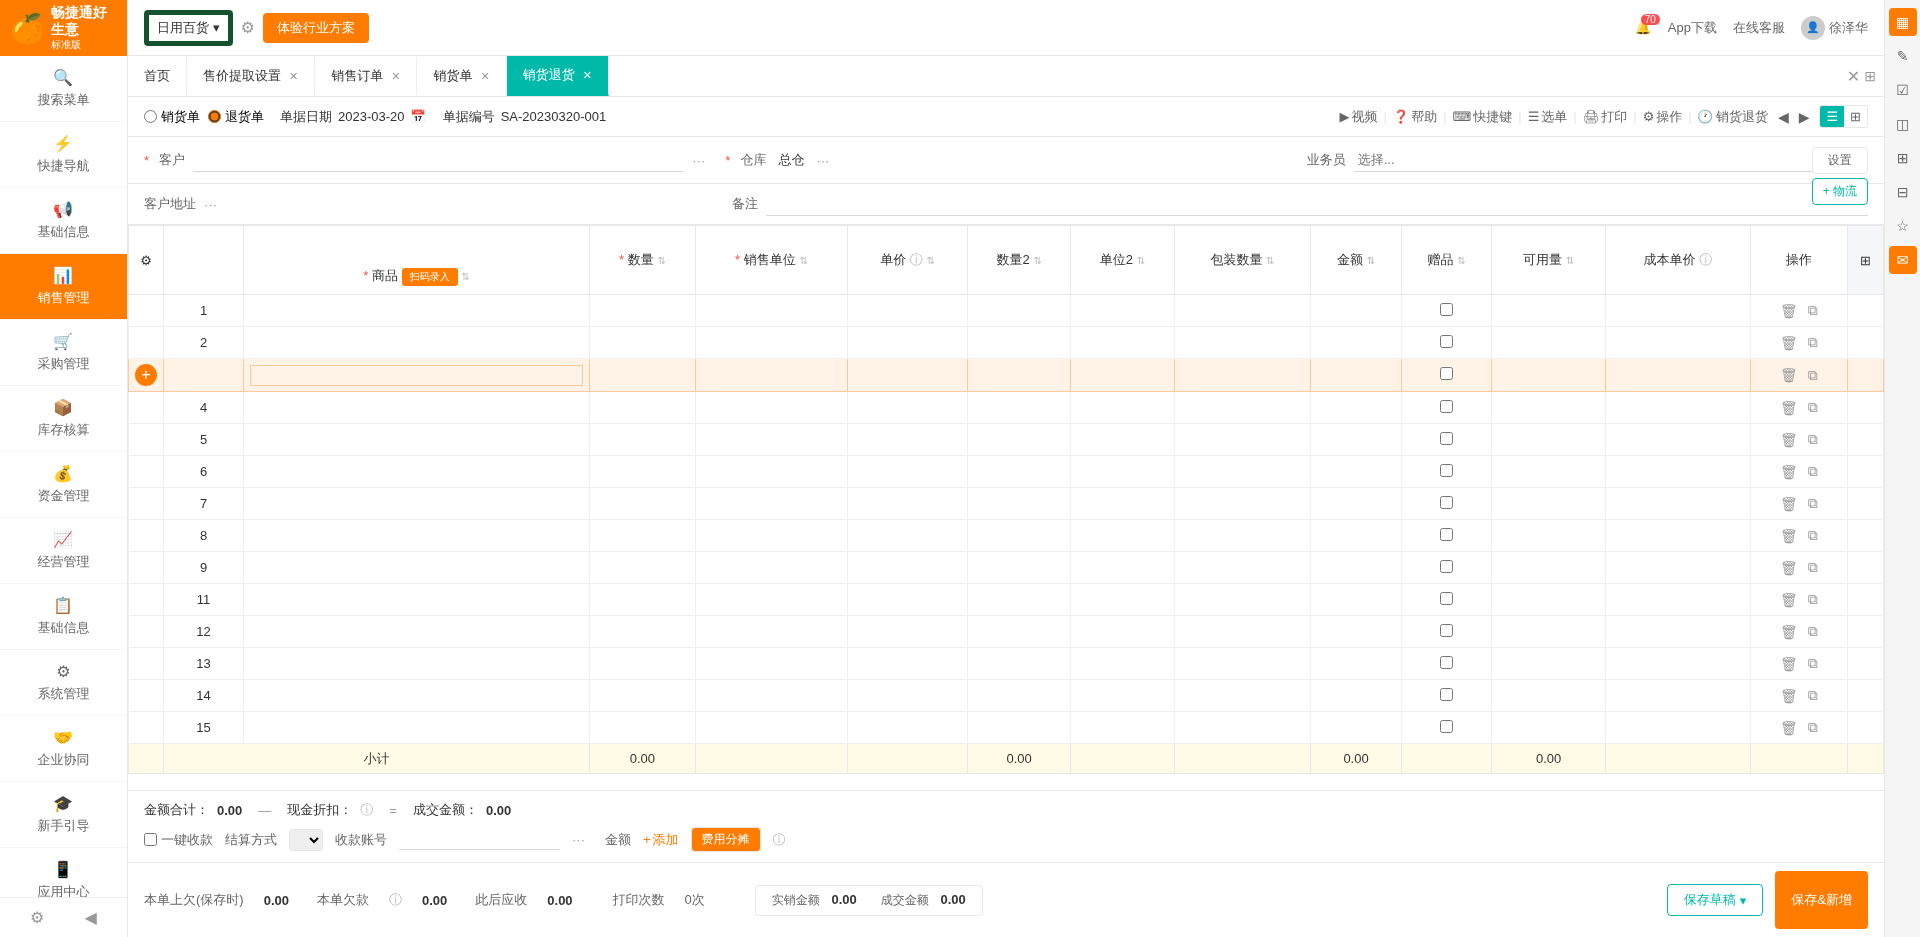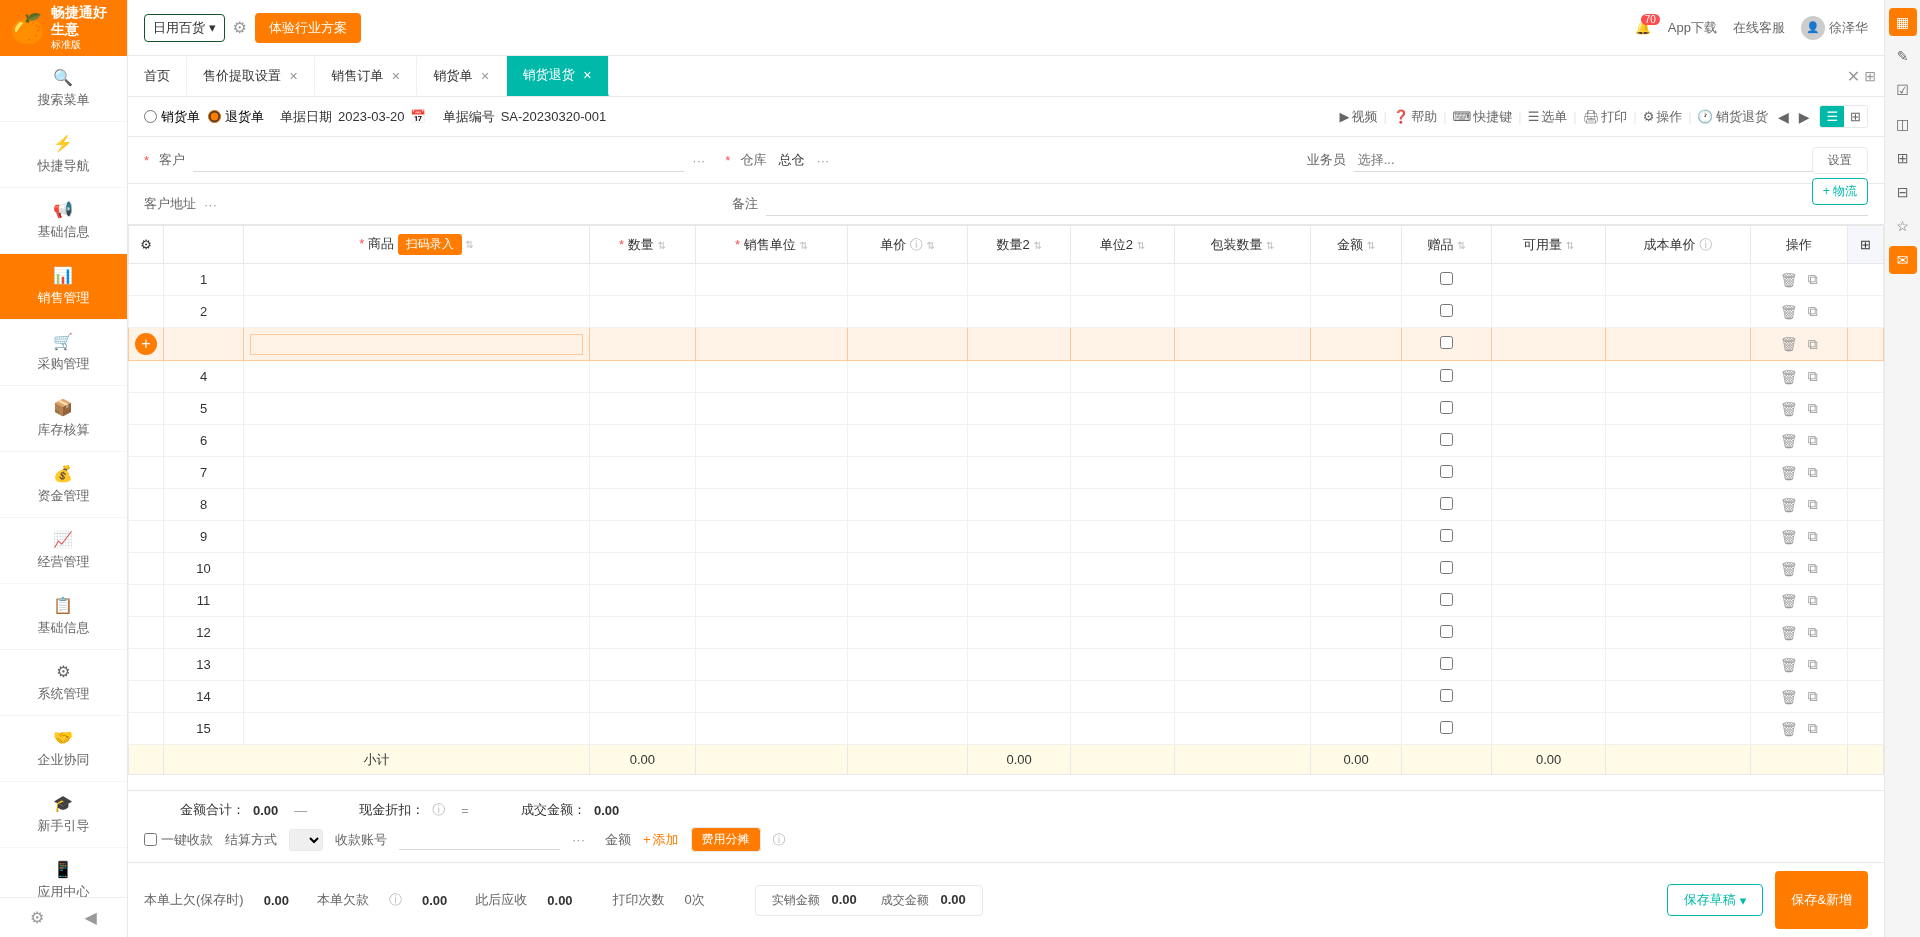--- a/index.html
+++ b/index.html
@@ -16,21 +16,21 @@
     .sidebar-item .icon { font-size: 16px; }
     .sidebar-footer { display: flex; justify-content: space-around; padding: 10px; border-top: 1px solid #f0f0f0; }
     .sidebar-footer-btn { cursor: pointer; color: #999; font-size: 16px; }
 
     
     .main { flex: 1; display: flex; flex-direction: column; height: 100%; overflow: hidden; }
 
     
     .top-header { background: #fff; height: 56px; display: flex; align-items: center; justify-content: space-between; padding: 0 16px; border-bottom: 1px solid #e8e8e8; }
     .top-header-left { display: flex; align-items: center; gap: 8px; }
-    .top-header-select { display: flex; align-items: center; gap: 4px; border: 1px solid #14532d; border-radius: 4px; padding: 4px 8px; cursor: pointer; color: #333; }
+    .top-header-select { display: flex; align-items: center; gap: 4px; border: 5px solid #14532d; border-radius: 4px; padding: 4px 8px; cursor: pointer; color: #333; }
     .top-header-gear { color: #999; cursor: pointer; font-size: 16px; }
     .btn-experience { background: #ff7c00; color: #fff; border: none; border-radius: 4px; padding: 6px 14px; cursor: pointer; font-size: 13px; }
     .top-header-right { display: flex; align-items: center; gap: 16px; color: #666; font-size: 12px; }
     .top-header-right .badge-wrapper { position: relative; cursor: pointer; }
     .badge { background: #ff4d4f; color: #fff; border-radius: 10px; font-size: 10px; padding: 0 4px; position: absolute; top: -6px; right: -8px; }
     .top-header-right span { cursor: pointer; }
     .user-avatar { width: 24px; height: 24px; border-radius: 50%; background: #ccc; display: inline-flex; align-items: center; justify-content: center; color: #666; font-size: 11px; }
 
     
     .tabs-bar { background: #fff; display: flex; align-items: center; border-bottom: 1px solid #e8e8e8; padding: 0 0 0 0; min-height: 40px; }
@@ -63,28 +63,28 @@
     .data-table td { padding: 5px 6px; border: 1px solid #f0f0f0; text-align: center; color: #333; height: 30px; }
     .data-table tr:nth-child(odd) { background: #fff; }
     .data-table tr.active-row { background: #fff3e8 !important; }
     .data-table tr.active-row td { border-color: #ffc999; }
     .gear-th { width: 32px; }
     .num-col { width: 32px; color: #999; }
     .checkbox-cell { text-align: center; }
     .action-cell { display: flex; justify-content: center; gap: 6px; }
     .btn-icon { background: none; border: none; cursor: pointer; color: #999; font-size: 14px; padding: 2px; }
     .col-settings { width: 36px; background: #f5f7fa; border: none; cursor: pointer; color: #999; vertical-align: middle; }
-    .scan-btn { background: #ff7c00; color: #fff; border: none; border-radius: 3px; padding: 2px 8px; font-size: 12px; cursor: pointer; }
+    .scan-btn { background: #ff7c00; color: #fff; border: none; border-radius: 3px; padding: 2px 8px; font-size: 10px; cursor: pointer; margin-top: 34px; }
     .plus-btn { width: 22px; height: 22px; border-radius: 50%; background: #ff7c00; color: #fff; border: none; cursor: pointer; font-size: 16px; display: flex; align-items: center; justify-content: center; line-height: 1; }
     .subtotal-row td { background: #fffbe6; font-weight: 500; color: #333; border-color: #e8e8e8; }
 
     
     .footer-bar { background: #fff; padding: 10px 16px; border-top: 1px solid #e8e8e8; }
     .footer-row1 { display: flex; align-items: center; gap: 16px; }
-    .footer-total { display: flex; align-items: center; gap: 8px; color: #333; font-size: 13px; margin-left: 36px; }
+    .footer-total { display: flex; align-items: center; gap: 8px; color: #333; font-size: 13px; }
     .footer-total .num { font-weight: 600; }
     .footer-minus { color: #999; }
     .footer-eq { color: #999; }
     .footer-row2 { display: flex; align-items: center; gap: 12px; margin-top: 8px; }
     .checkbox-label { display: flex; align-items: center; gap: 4px; font-size: 12px; color: #666; cursor: pointer; }
     .btn-add-fee { border: none; background: none; color: #ff7c00; cursor: pointer; font-size: 12px; display: flex; align-items: center; gap: 2px; }
     .btn-fee-split { border: 1px solid #e8e8e8; background: #ff7c00; color: #fff; border-radius: 4px; padding: 3px 10px; cursor: pointer; font-size: 12px; }
 
     .footer-bottom { display: flex; align-items: center; justify-content: space-between; padding: 8px 16px; background: #fff; border-top: 1px solid #e8e8e8; }
     .footer-stats { display: flex; align-items: center; gap: 20px; color: #666; font-size: 12px; }
@@ -602,42 +602,20 @@
               <td>
                 <div class="action-cell">
                   <button class="btn-icon">🗑</button>
                   <button class="btn-icon">⧉</button>
                 </div>
               </td>
               <td></td>
             </tr>
           <tr>
               <td></td>
-              <td class="num-col">10</td>
-              <td></td>
-              <td></td>
-              <td></td>
-              <td></td>
-              <td></td>
-              <td></td>
-              <td></td>
-              <td></td>
-              <td class="checkbox-cell"><input type="checkbox" style=""></td>
-              <td></td>
-              <td></td>
-              <td>
-                <div class="action-cell">
-                  <button class="btn-icon">🗑</button>
-                  <button class="btn-icon">⧉</button>
-                </div>
-              </td>
-              <td></td>
-            </tr>
-          <tr>
-              <td></td>
               <td class="num-col">11</td>
               <td></td>
               <td></td>
               <td></td>
               <td></td>
               <td></td>
               <td></td>
               <td></td>
               <td></td>
               <td class="checkbox-cell"><input type="checkbox" style=""></td>

